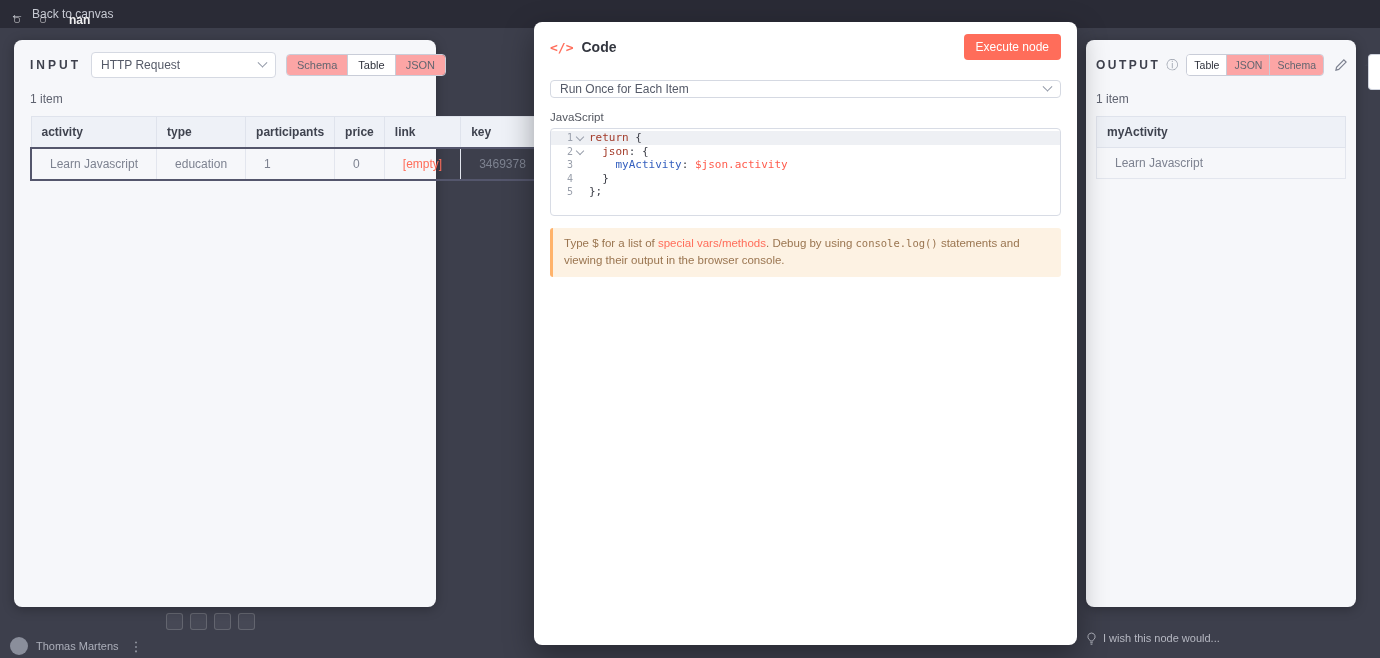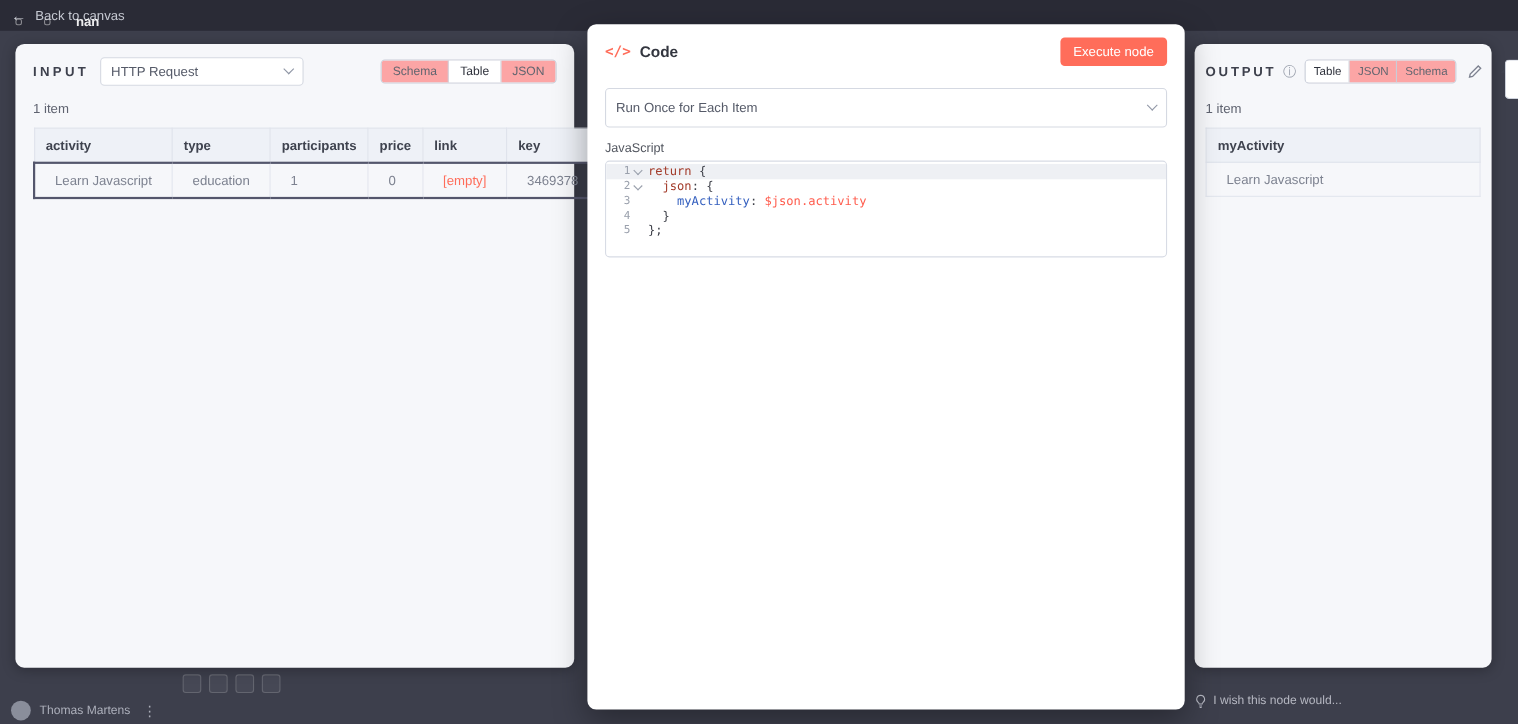--- a/index.html
+++ b/index.html
@@ -18,21 +18,21 @@
 
   .footer-user{position:absolute;left:10px;bottom:3px;display:flex;align-items:center;gap:8px;cursor:pointer}
   .avatar{width:18px;height:18px;border-radius:50%;background:#8a8e9b}
   .user-name{font-size:11px;color:#acafba}
   .kebab{color:#acafba;font-size:13px;padding:0 3px}
   .footer-wish{position:absolute;left:1086px;bottom:8px;display:flex;gap:6px;cursor:pointer}
   .wish-text{font-size:11px;color:#b6b8c2}
 
   
   .panel{position:absolute;top:40px;height:567px;background:#f6f7fa;border-radius:8px;box-shadow:0 2px 12px rgba(0,0,0,.28)}
-  .input-panel{left:14px;width:508px;padding:12px 16px}
+  .input-panel{left:14px;width:422px;padding:12px 16px}
   .output-panel{left:1086px;width:270px;padding:12px 10px}
   .panel-head{display:flex;align-items:center;gap:10px;height:26px}
   .panel-title{font-size:12px;font-weight:bold;letter-spacing:3px;color:#3e414d;flex:none}
   .output-panel .panel-head{gap:6px}
   .output-panel .panel-title{letter-spacing:2.5px}
   .info-icon{color:#9aa0ac;font-size:12px;line-height:1}
   .items-count{margin-top:14px;font-size:12px;color:#5f6370}
 
   .select{display:flex;align-items:center;justify-content:space-between;background:#fff;border:1px solid #d5d9e2;border-radius:4px;font-size:12px;color:#555a68;padding:0 9px;cursor:pointer;gap:23px}
   .input-src{width:185px;height:26px;flex:none}
@@ -67,21 +67,21 @@
   .modal-head{display:flex;align-items:center;gap:8px;padding:12px 16px 8px}
   .node-icon{font-family:"DejaVu Sans Mono",monospace;font-weight:bold;color:#ff6d5a;font-size:13px}
   .modal-title{font-size:14px;font-weight:bold;color:#33363f}
   .execute-btn{margin-left:auto;background:#ff6d5a;color:#fff;border:none;border-radius:4px;font-size:12px;padding:6px 12px;cursor:pointer;font-family:inherit}
   .tabs-row{display:flex;align-items:center;gap:20px;padding:0 16px;border-bottom:1px solid #e2e5ec}
   .tab{font-size:12.5px;color:#585c6a;padding:6px 1px 9px;cursor:pointer}
   .tab.active{color:#ff6d5a;font-weight:bold;box-shadow:inset 0 -2px 0 #ff6d5a}
   .gear{margin-left:auto;color:#8c90a0;font-size:15px;cursor:pointer;line-height:1}
   .modal-body{padding:12px 16px}
   .field-label{font-size:11.5px;color:#52565f;margin:2px 0 5px}
-  .select.full{height:36px;margin-bottom:13px}
+  .select.full{height:18px;margin-bottom:13px}
   .js-label{margin-top:2px}
 
   .editor{border:1px solid #d8dce5;border-radius:4px;height:88px;overflow:hidden;font-family:"DejaVu Sans Mono",monospace;font-size:11px;line-height:13.5px;padding-top:2px;background:#fff;cursor:text}
   .cm-line{display:flex;align-items:center;white-space:pre;height:13.5px}
   .cm-line.active{background:#eef0f4}
   .lnum{width:22px;text-align:right;color:#9aa0ac;font-size:10px;flex:none}
   .fold{width:13px;height:100%;flex:none;position:relative}
   .fold::after{content:"";position:absolute;left:4px;top:3px;width:5px;height:5px;border-right:1.3px solid #9aa0ac;border-bottom:1.3px solid #9aa0ac;transform:rotate(45deg)}
   .fold.nofold::after{display:none}
   .code-text{padding-left:3px}
@@ -169,20 +169,21 @@
       <span class="chev"></span>
     </div>
     <div class="field-label js-label">JavaScript</div>
     <div class="editor" id="code-editor">
         <div class="cm-line active"><span class="lnum">1</span><span class="fold"></span><span class="code-text"><span class="tk-kw">return</span><span class="tk-plain"> {</span></span></div>
         <div class="cm-line"><span class="lnum">2</span><span class="fold"></span><span class="code-text"><span class="tk-plain">  </span><span class="tk-attr">json</span><span class="tk-plain">: {</span></span></div>
         <div class="cm-line"><span class="lnum">3</span><span class="fold nofold"></span><span class="code-text"><span class="tk-plain">    </span><span class="tk-prop">myActivity</span><span class="tk-plain">: </span><span class="tk-var">$json.activity</span></span></div>
         <div class="cm-line"><span class="lnum">4</span><span class="fold nofold"></span><span class="code-text"><span class="tk-plain">  }</span></span></div>
         <div class="cm-line"><span class="lnum">5</span><span class="fold nofold"></span><span class="code-text"><span class="tk-plain">};</span></span></div>
       </div>
+    <div class="hint"><span id="hint-text"><span>Type $ for a list of </span><span class="hint-link">special vars/methods</span><span>. Debug by using </span><span class="hint-code">console.log()</span><span> statements and viewing their output in the browser console.</span></span></div>
   </div>
 </section>
 
 <aside class="panel output-panel">
   <div class="panel-head">
     <span class="panel-title">OUTPUT</span>
     <span class="info-icon">ⓘ</span>
     <div class="seg out-seg" id="output-seg">
         <span class="seg-btn on">Table</span>
         <span class="seg-btn">JSON</span>

